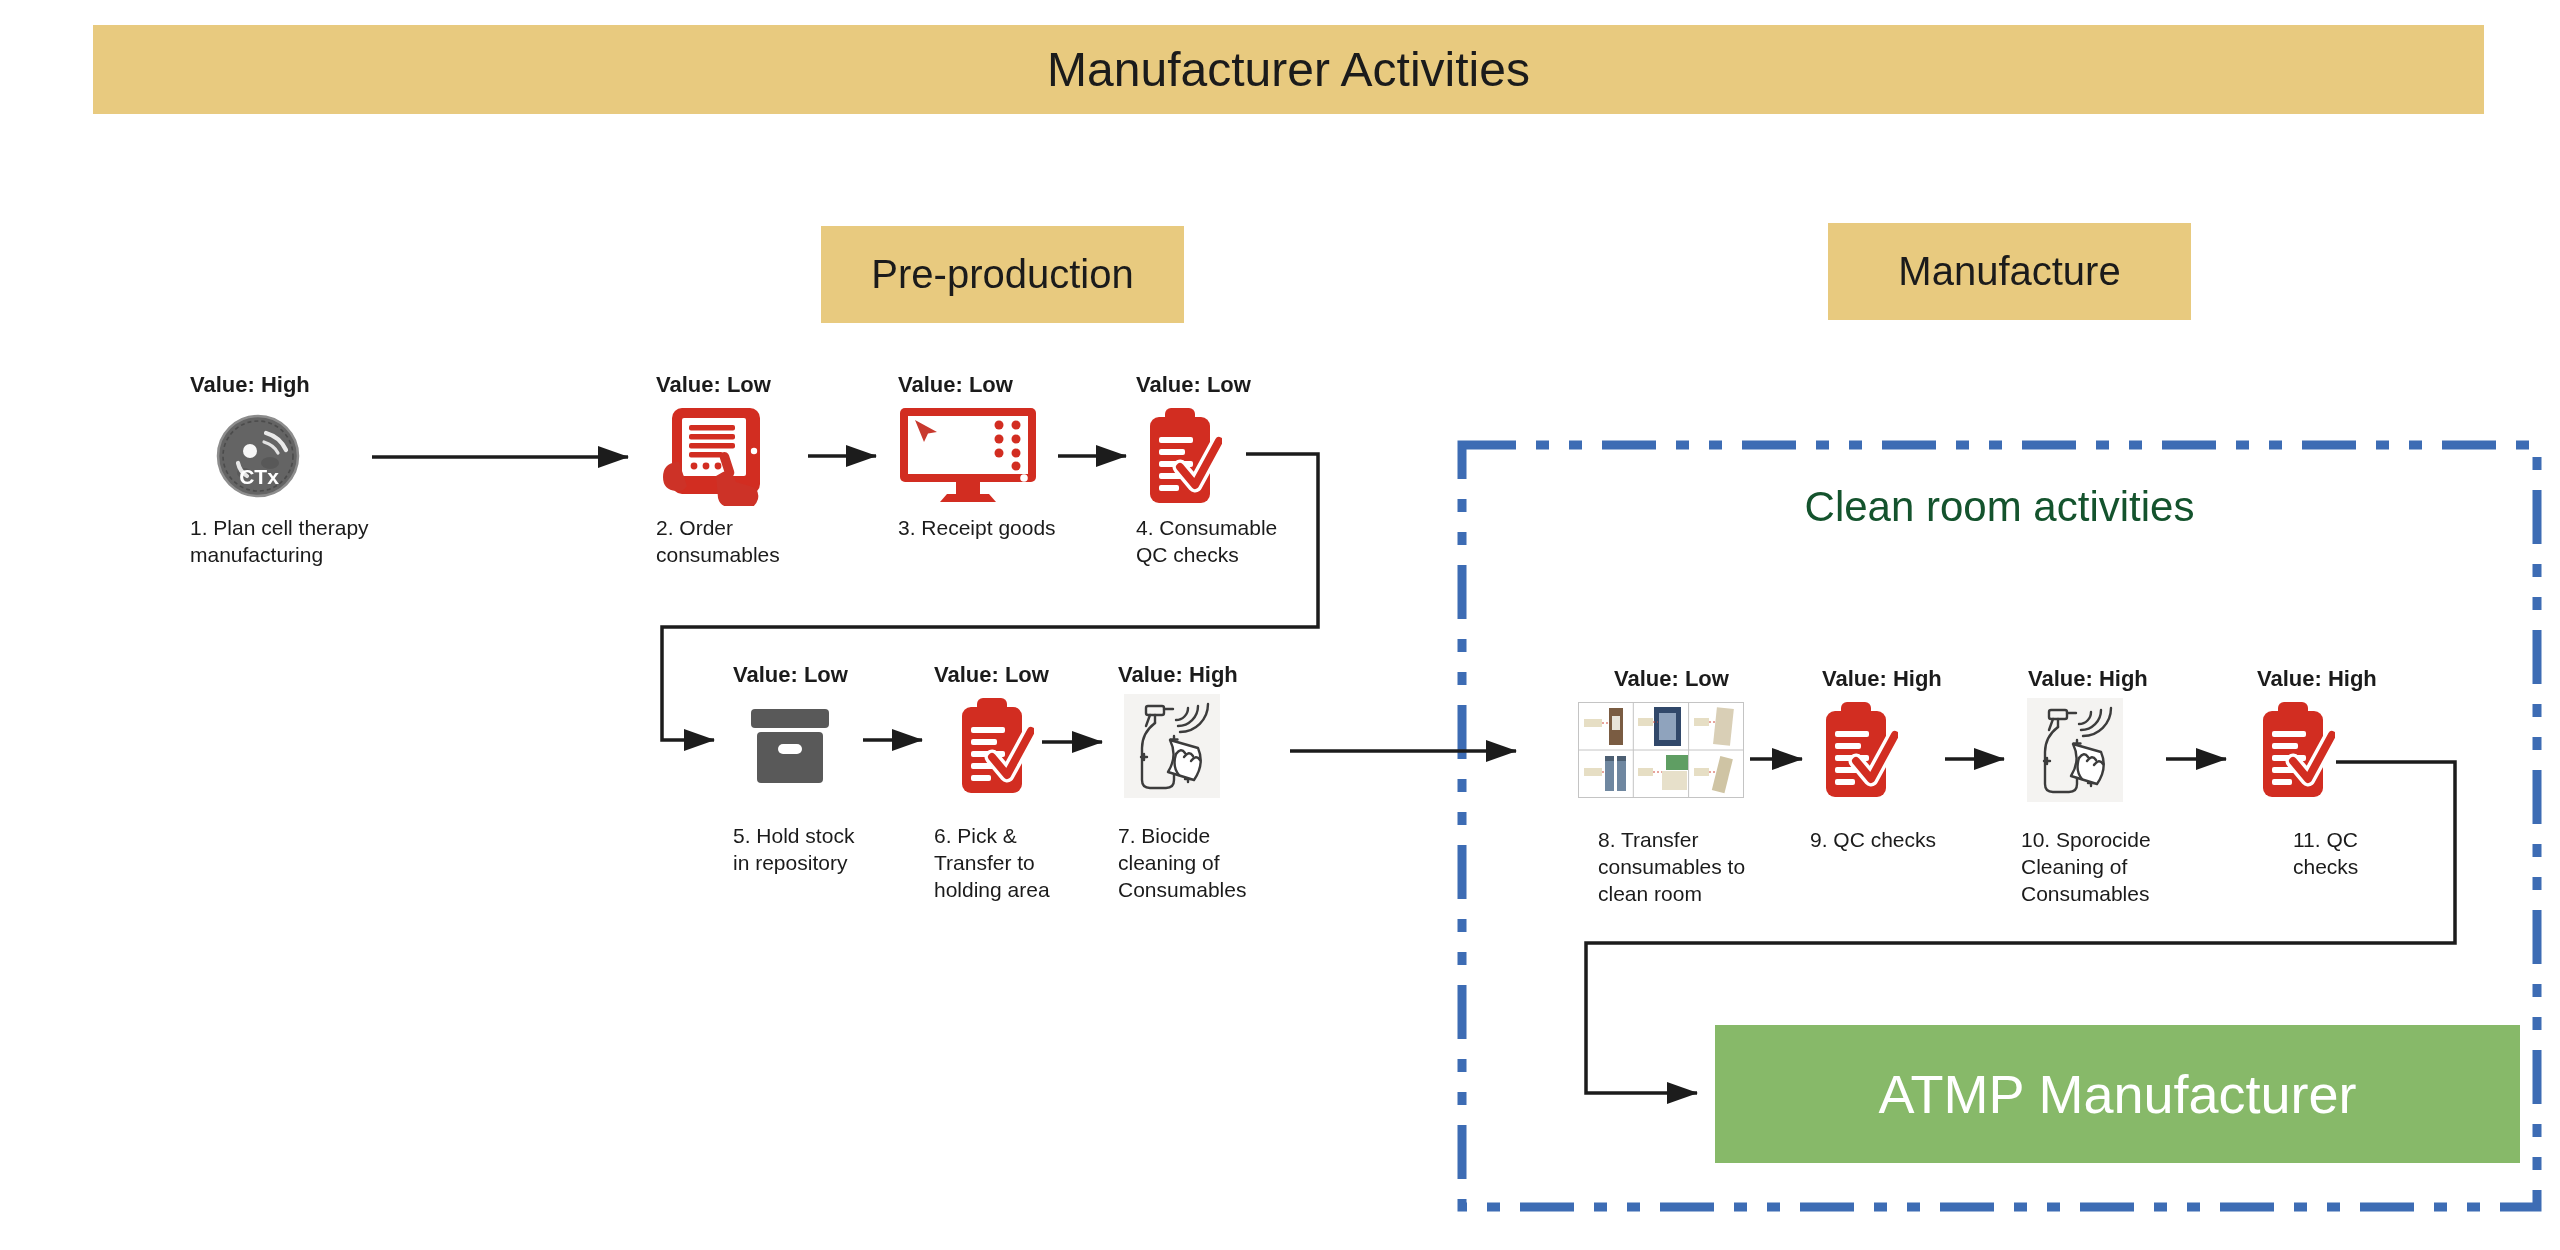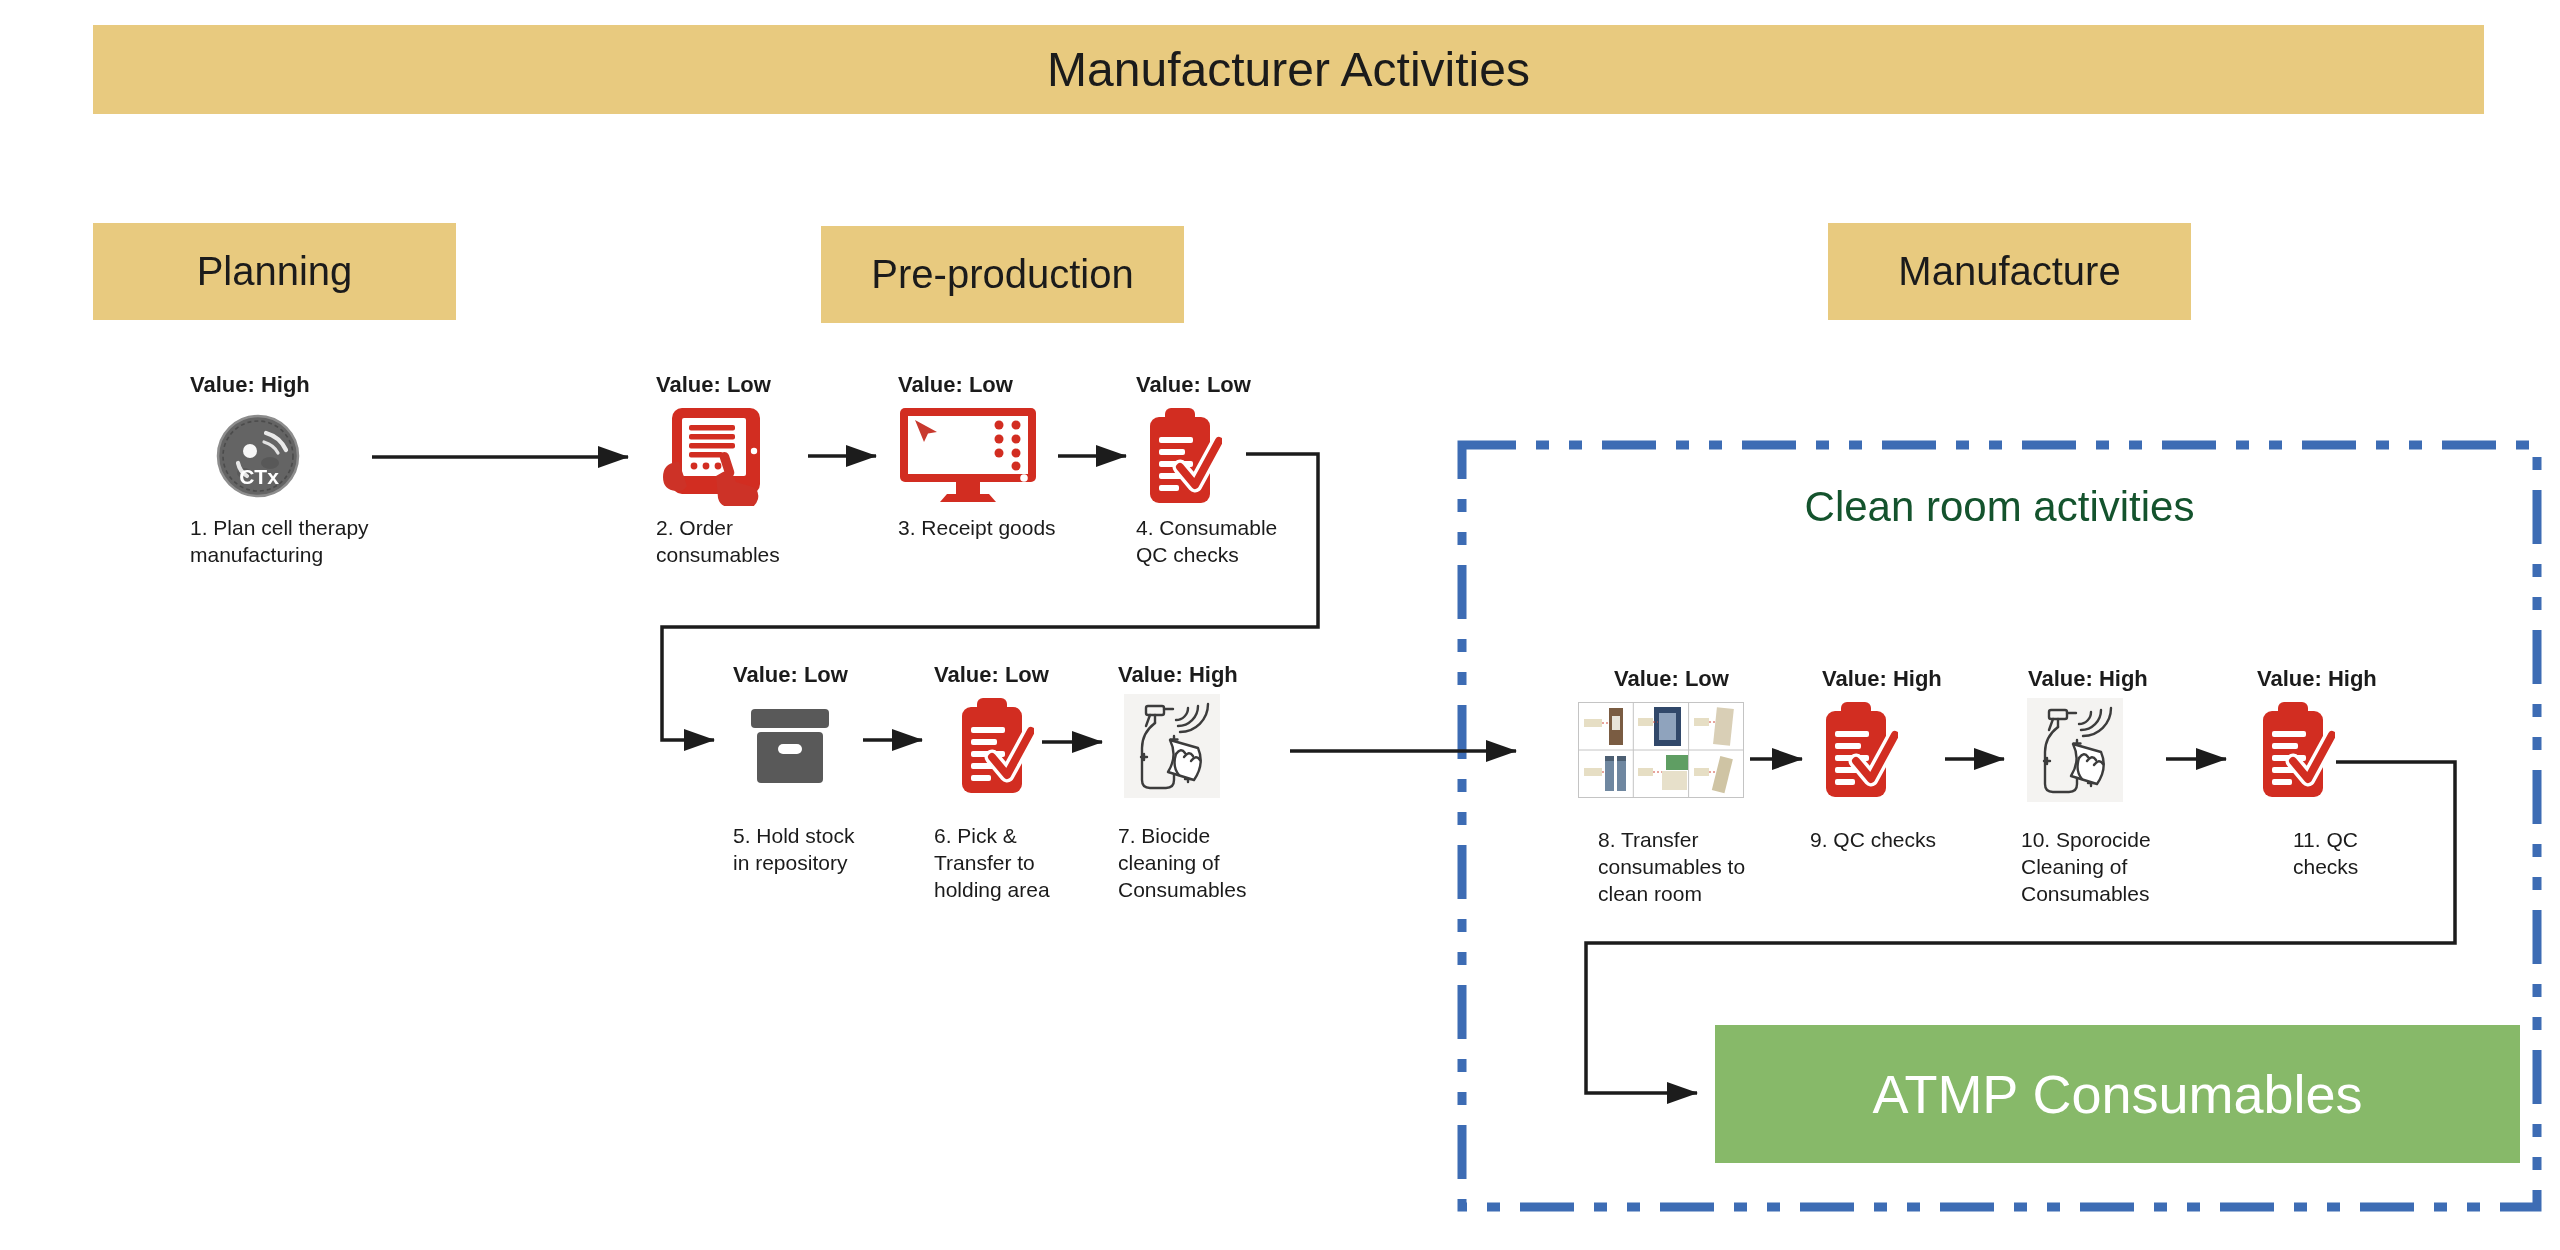--- a/index.html
+++ b/index.html
@@ -58,23 +58,20 @@
       <line x1="1945" y1="759" x2="2004" y2="759" marker-end="url(#ah)"></line>
       <line x1="2166" y1="759" x2="2226" y2="759" marker-end="url(#ah)"></line>
       <path d="M2336,762 L2455,762 L2455,943 L1586,943 L1586,1093 L1697,1093" marker-end="url(#ah)"></path>
     </g>
   </svg>
 
   <div class="abs gold title-bar">
     <span>Manufacturer Activities</span>
   </div>
 
-  <div class="abs gold phase" style="left:93px;top:223px;width:363px;">
-    <span>Planning</span>
-  </div>
   <div class="abs gold phase" style="left:821px;top:226px;width:363px;">
     <span>Pre-production</span>
   </div>
   <div class="abs gold phase" style="left:1828px;top:223px;width:363px;">
     <span>Manufacture</span>
   </div>
 
   <div class="abs cleanroom-title">
     <span>Clean room activities</span>
   </div>
@@ -327,16 +324,16 @@
           <rect x="15" y="78" width="20" height="6" rx="2"></rect>
         </g>
         <path d="M36 60 L51 78 L75 34" fill="none" stroke="#ffffff" stroke-width="15" stroke-linecap="round" stroke-linejoin="round"></path>
         <path d="M36 60 L51 78 L75 34" fill="none" stroke="#d22d21" stroke-width="8" stroke-linecap="round" stroke-linejoin="round"></path>
       </svg>
     </div>
     <div class="label" style="padding-left:4px;margin-left:48px;">11. QC checks</div>
   </div>
 
   <div class="abs atmp">
-    <span>ATMP Consumables</span>
+    <span>ATMP Manufacturer</span>
   </div>
 
 </div>
 
 </body></html>

